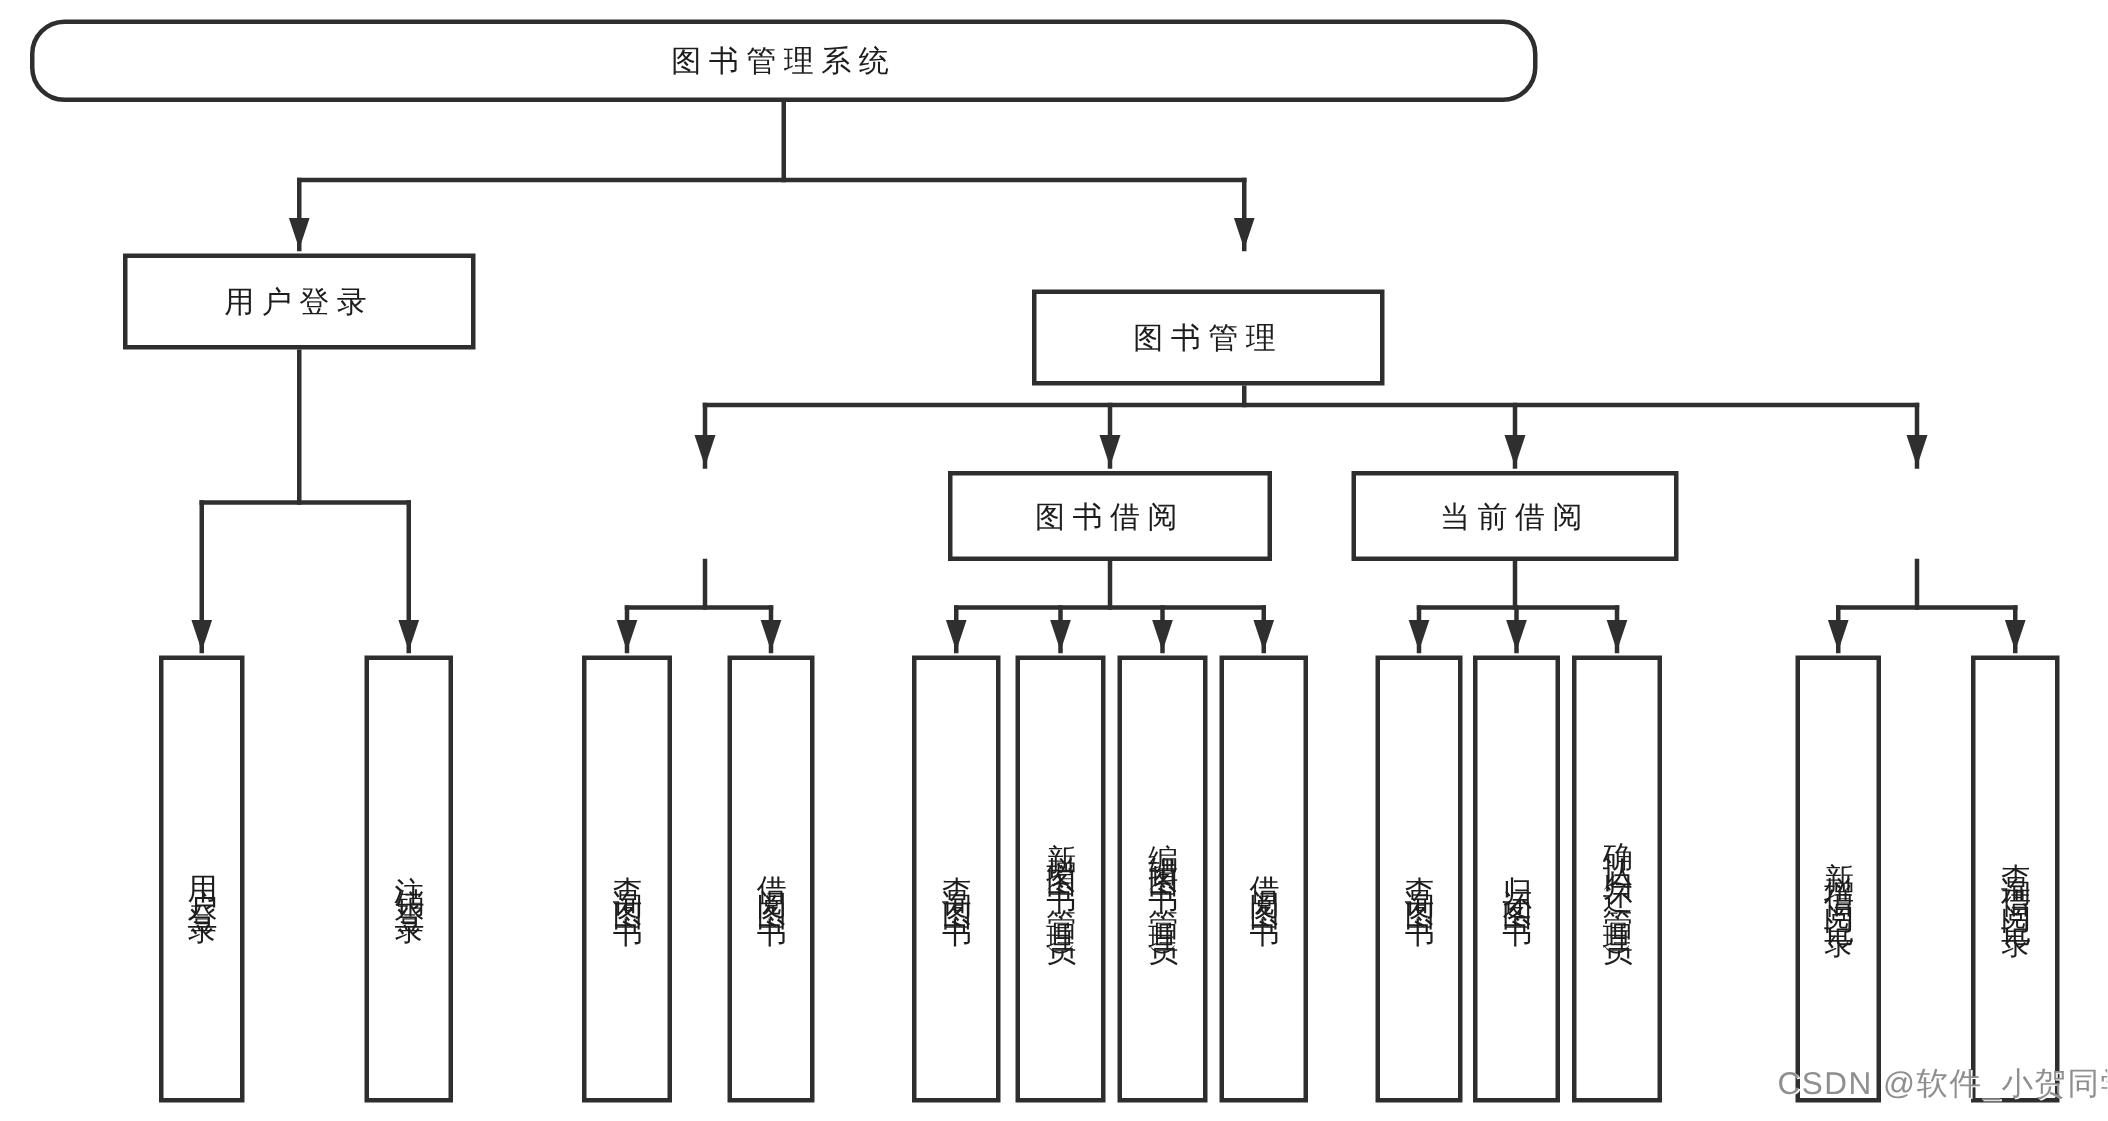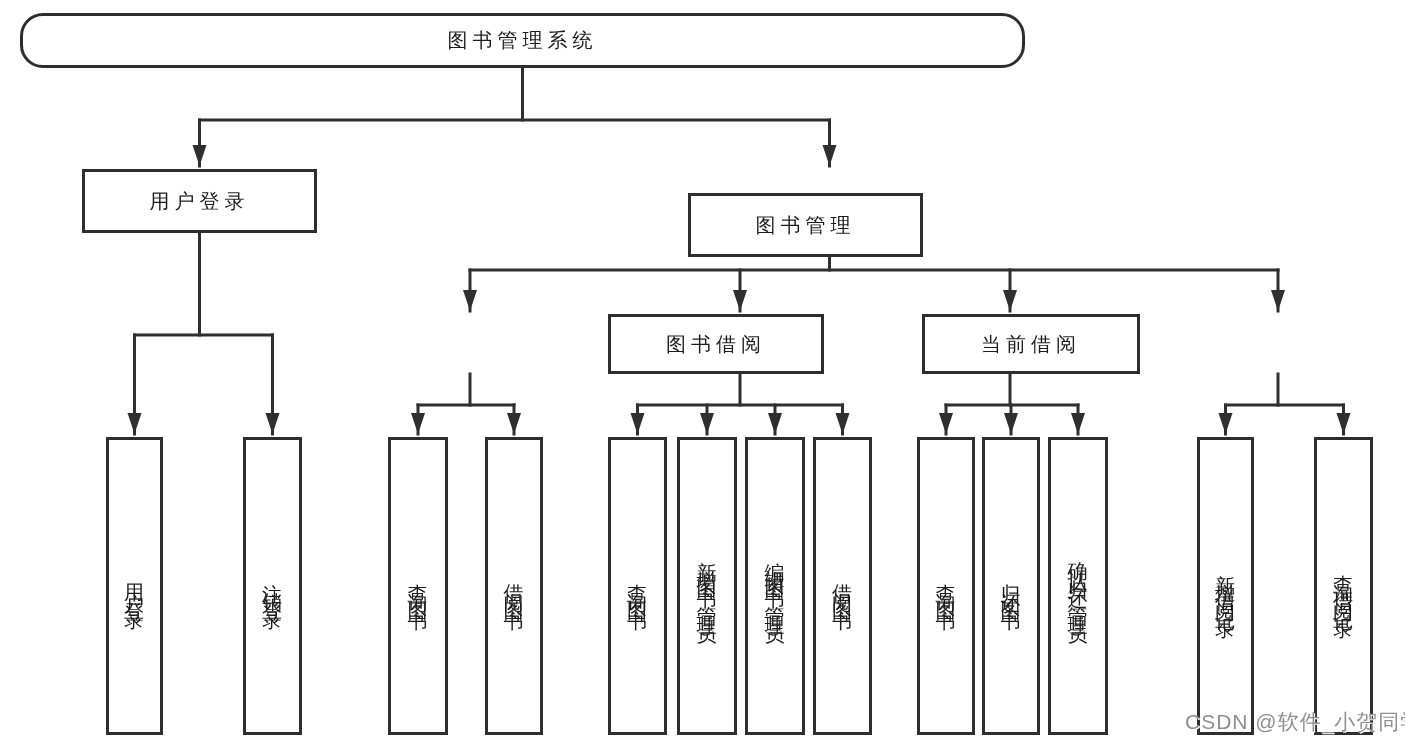--- a/index.html
+++ b/index.html
@@ -100,24 +100,24 @@
     <span class="hlabel">图书管理系统</span>
   </div>
 
   <div class="box" style="left:82px;top:169px;width:235px;height:64px;">
     <span class="hlabel">用户登录</span>
   </div>
   <div class="box" style="left:688px;top:169px;width:235px;height:64px;margin-top:24px;">
     <span class="hlabel">图书管理</span>
   </div>
 
-  <div class="box" style="left:608px;top:314px;width:216px;height:60px;">
+  <div class="box" style="left:632px;top:314px;width:216px;height:60px;">
     <span class="hlabel">图书借阅</span>
   </div>
-  <div class="box" style="left:901px;top:314px;width:218px;height:60px;margin-left:21px;">
+  <div class="box" style="left:901px;top:314px;width:218px;height:60px;">
     <span class="hlabel">当前借阅</span>
   </div>
 
   <div class="box leaf" style="left:106px;top:437px;width:57px;height:298px;">
     <span class="vlabel">用户登录</span>
   </div>
   <div class="box leaf" style="left:243px;top:437px;width:59px;height:298px;">
     <span class="vlabel">注销登录</span>
   </div>
 

